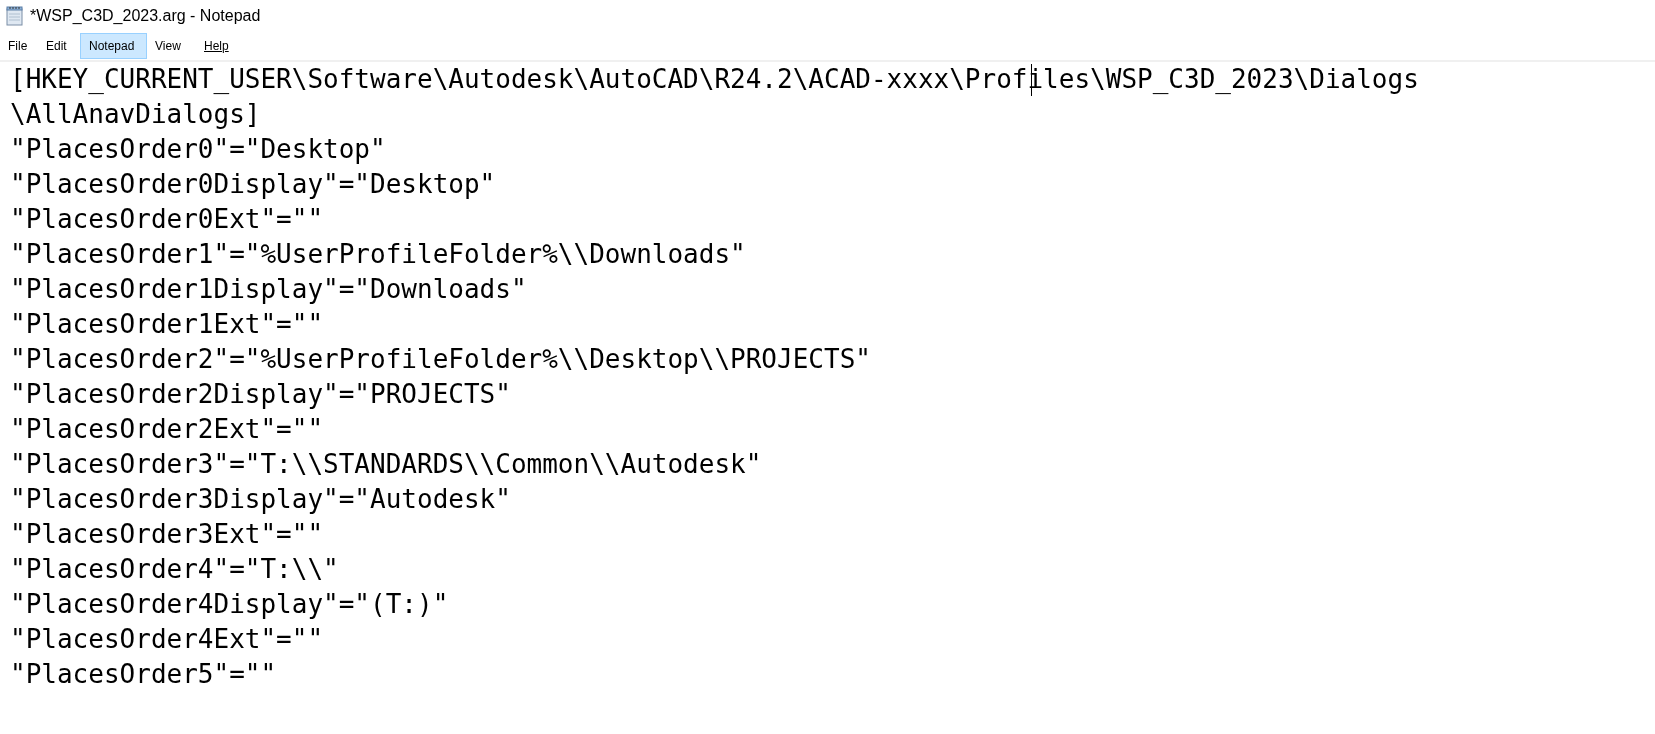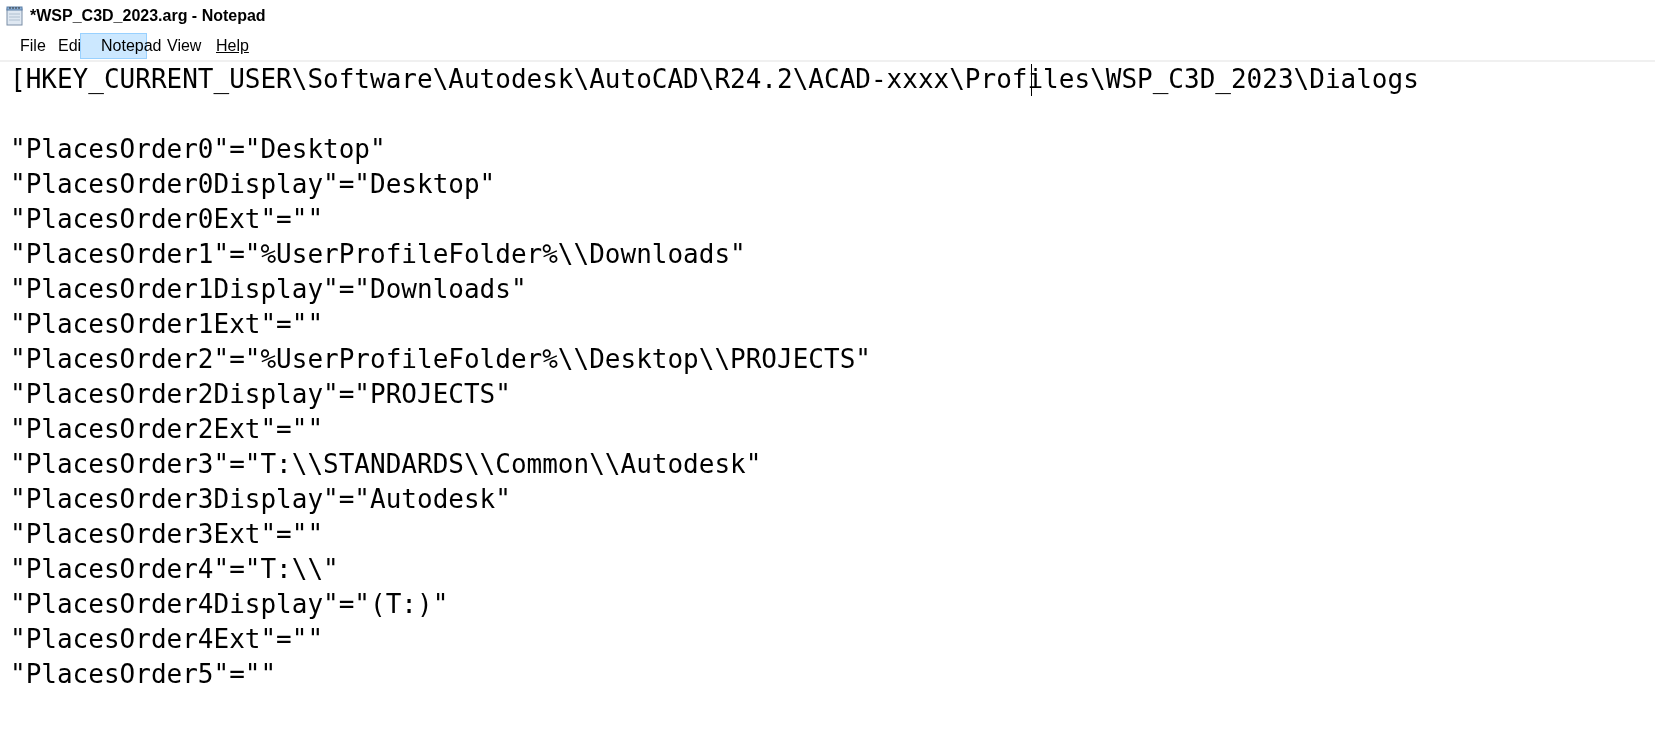--- a/index.html
+++ b/index.html
@@ -1,21 +1,21 @@
 <!DOCTYPE html>
 <html><head>
 <meta charset="utf-8">
 <style>
   html, body { margin:0; padding:0; background:#ffffff; }
   body { width:1655px; height:734px; overflow:hidden; position:relative; font-family:"Liberation Sans", sans-serif; }
-  .titlebar { position:absolute; left:0; top:0; width:1655px; height:33px; background:#ffffff; display:flex; align-items:center;font-weight:bold; }
+  .titlebar { position:absolute; left:0; top:0; width:1655px; height:33px; background:#ffffff; display:flex; align-items:center; }
   .app-icon { position:absolute; left:6px; top:6px; width:18px; height:20px; }
   .title-text { position:absolute; left:30px; top:7px; font-size:16px; color:#000; white-space:nowrap; }
   .menubar { position:absolute; left:0; top:33px; width:1655px; height:27px; background:#ffffff; }
-  .menu-item { position:absolute; top:0; height:26px; line-height:26px; font-size:16px; color:#000; padding:0 20px; box-sizing:border-box; cursor:default; }
+  .menu-item { position:absolute; top:0; height:26px; line-height:26px; font-size:12px; color:#000; padding:0 8px; box-sizing:border-box; cursor:default; }
   .menu-item.active { background:#cce8ff; border:1px solid #99d1ff; line-height:24px; }
   .sep { position:absolute; left:0; top:60px; width:1655px; height:2px; background:#f0f0f0; }
   .editor { position:absolute; left:0; top:62px; width:1655px; height:672px; background:#ffffff; overflow:hidden; }
   .line { position:absolute; left:10px; font-family:"DejaVu Sans Mono", monospace; font-size:26px; line-height:35px; height:35px; color:#000; white-space:pre; }
   .caret { position:absolute; width:1px; height:32px; background:#000; }
 </style>
 </head>
 <body>
 
 <div class="titlebar">
@@ -41,20 +41,21 @@
   <div class="menu-item active" style="left:80px; width:67px;">Notepad</div>
   <div class="menu-item" style="left:147px;">View</div>
   <div class="menu-item" style="left:196px;text-decoration:underline;">Help</div>
 </div>
 
 <div class="sep"></div>
 
 <div class="editor">
   <div class="line" style="top:0px;">[HKEY_CURRENT_USER\Software\Autodesk\AutoCAD\R24.2\ACAD-xxxx\Profiles\WSP_C3D_2023\Dialogs</div>
   <div class="caret" style="left:1031px; top:2px;"></div>
+  <div class="line" style="top:35px;">\AllAnavDialogs]</div>
   <div class="line" style="top:70px;">"PlacesOrder0"="Desktop"</div>
   <div class="line" style="top:105px;">"PlacesOrder0Display"="Desktop"</div>
   <div class="line" style="top:140px;">"PlacesOrder0Ext"=""</div>
   <div class="line" style="top:175px;">"PlacesOrder1"="%UserProfileFolder%\\Downloads"</div>
   <div class="line" style="top:210px;">"PlacesOrder1Display"="Downloads"</div>
   <div class="line" style="top:245px;">"PlacesOrder1Ext"=""</div>
   <div class="line" style="top:280px;">"PlacesOrder2"="%UserProfileFolder%\\Desktop\\PROJECTS"</div>
   <div class="line" style="top:315px;">"PlacesOrder2Display"="PROJECTS"</div>
   <div class="line" style="top:350px;">"PlacesOrder2Ext"=""</div>
   <div class="line" style="top:385px;">"PlacesOrder3"="T:\\STANDARDS\\Common\\Autodesk"</div>

